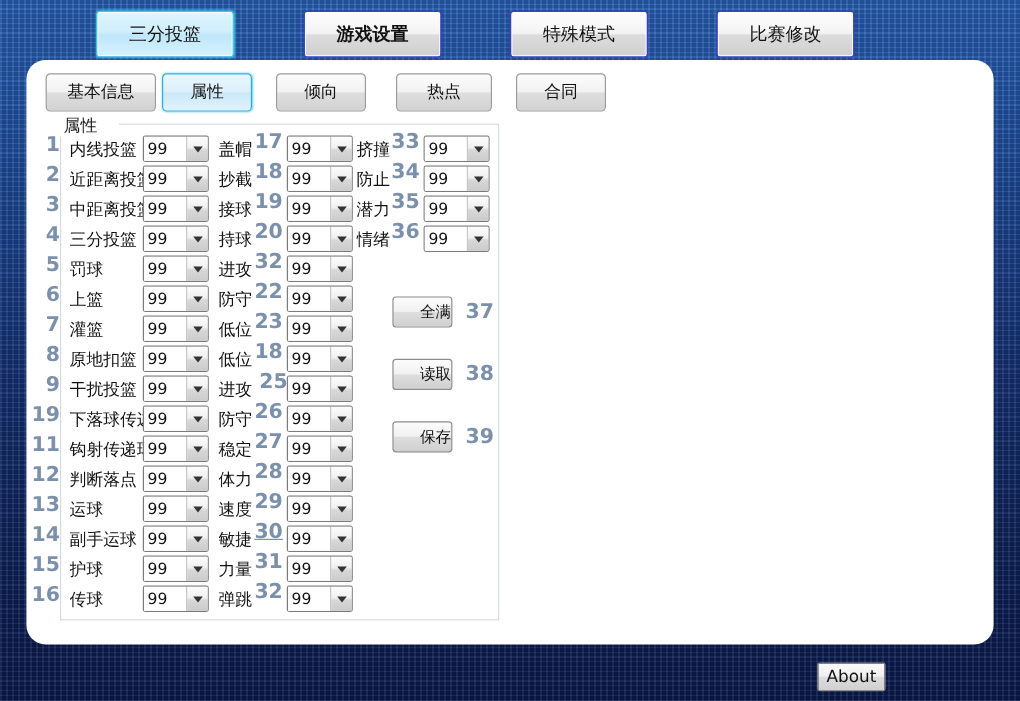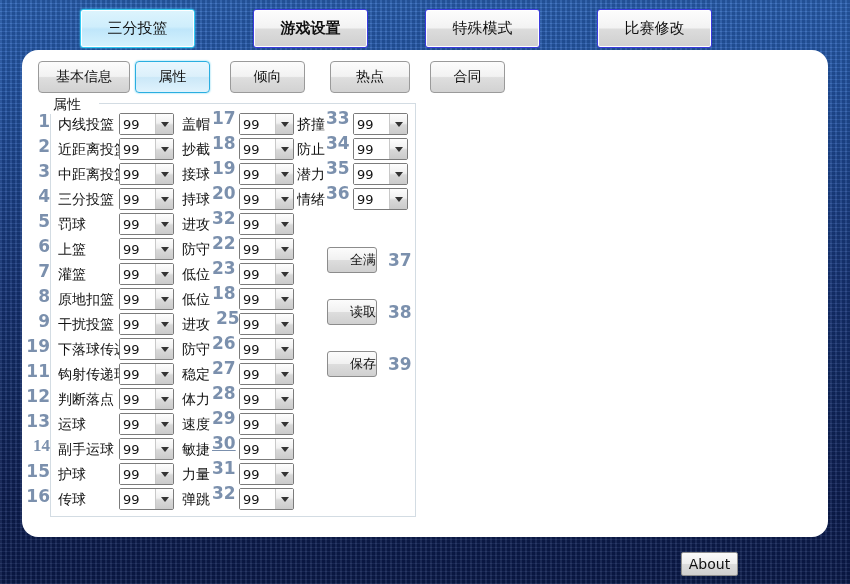--- a/index.html
+++ b/index.html
@@ -275,21 +275,21 @@
         </div>
       </div>
       <div class="idx" style="left: 24px; top: 411px;">13</div>
       <div class="lbl" style="left: 58px; top: 416px;">运球</div>
       <div class="combo" style="left: 119px; top: 413px;">
         <div class="val">99</div>
         <div class="arrowbox">
           <i></i>
         </div>
       </div>
-      <div class="idx" style="left: 24px; top: 436px; font-family: Liberation Serif, serif;">14</div>
+      <div class="idx" style="left: 24px; top: 436px;">14</div>
       <div class="lbl" style="left: 58px; top: 441px;">副手运球</div>
       <div class="combo" style="left: 119px; top: 438px;">
         <div class="val">99</div>
         <div class="arrowbox">
           <i></i>
         </div>
       </div>
       <div class="idx" style="left: 24px; top: 461px;">15</div>
       <div class="lbl" style="left: 58px; top: 466px;">护球</div>
       <div class="combo" style="left: 119px; top: 463px;">

